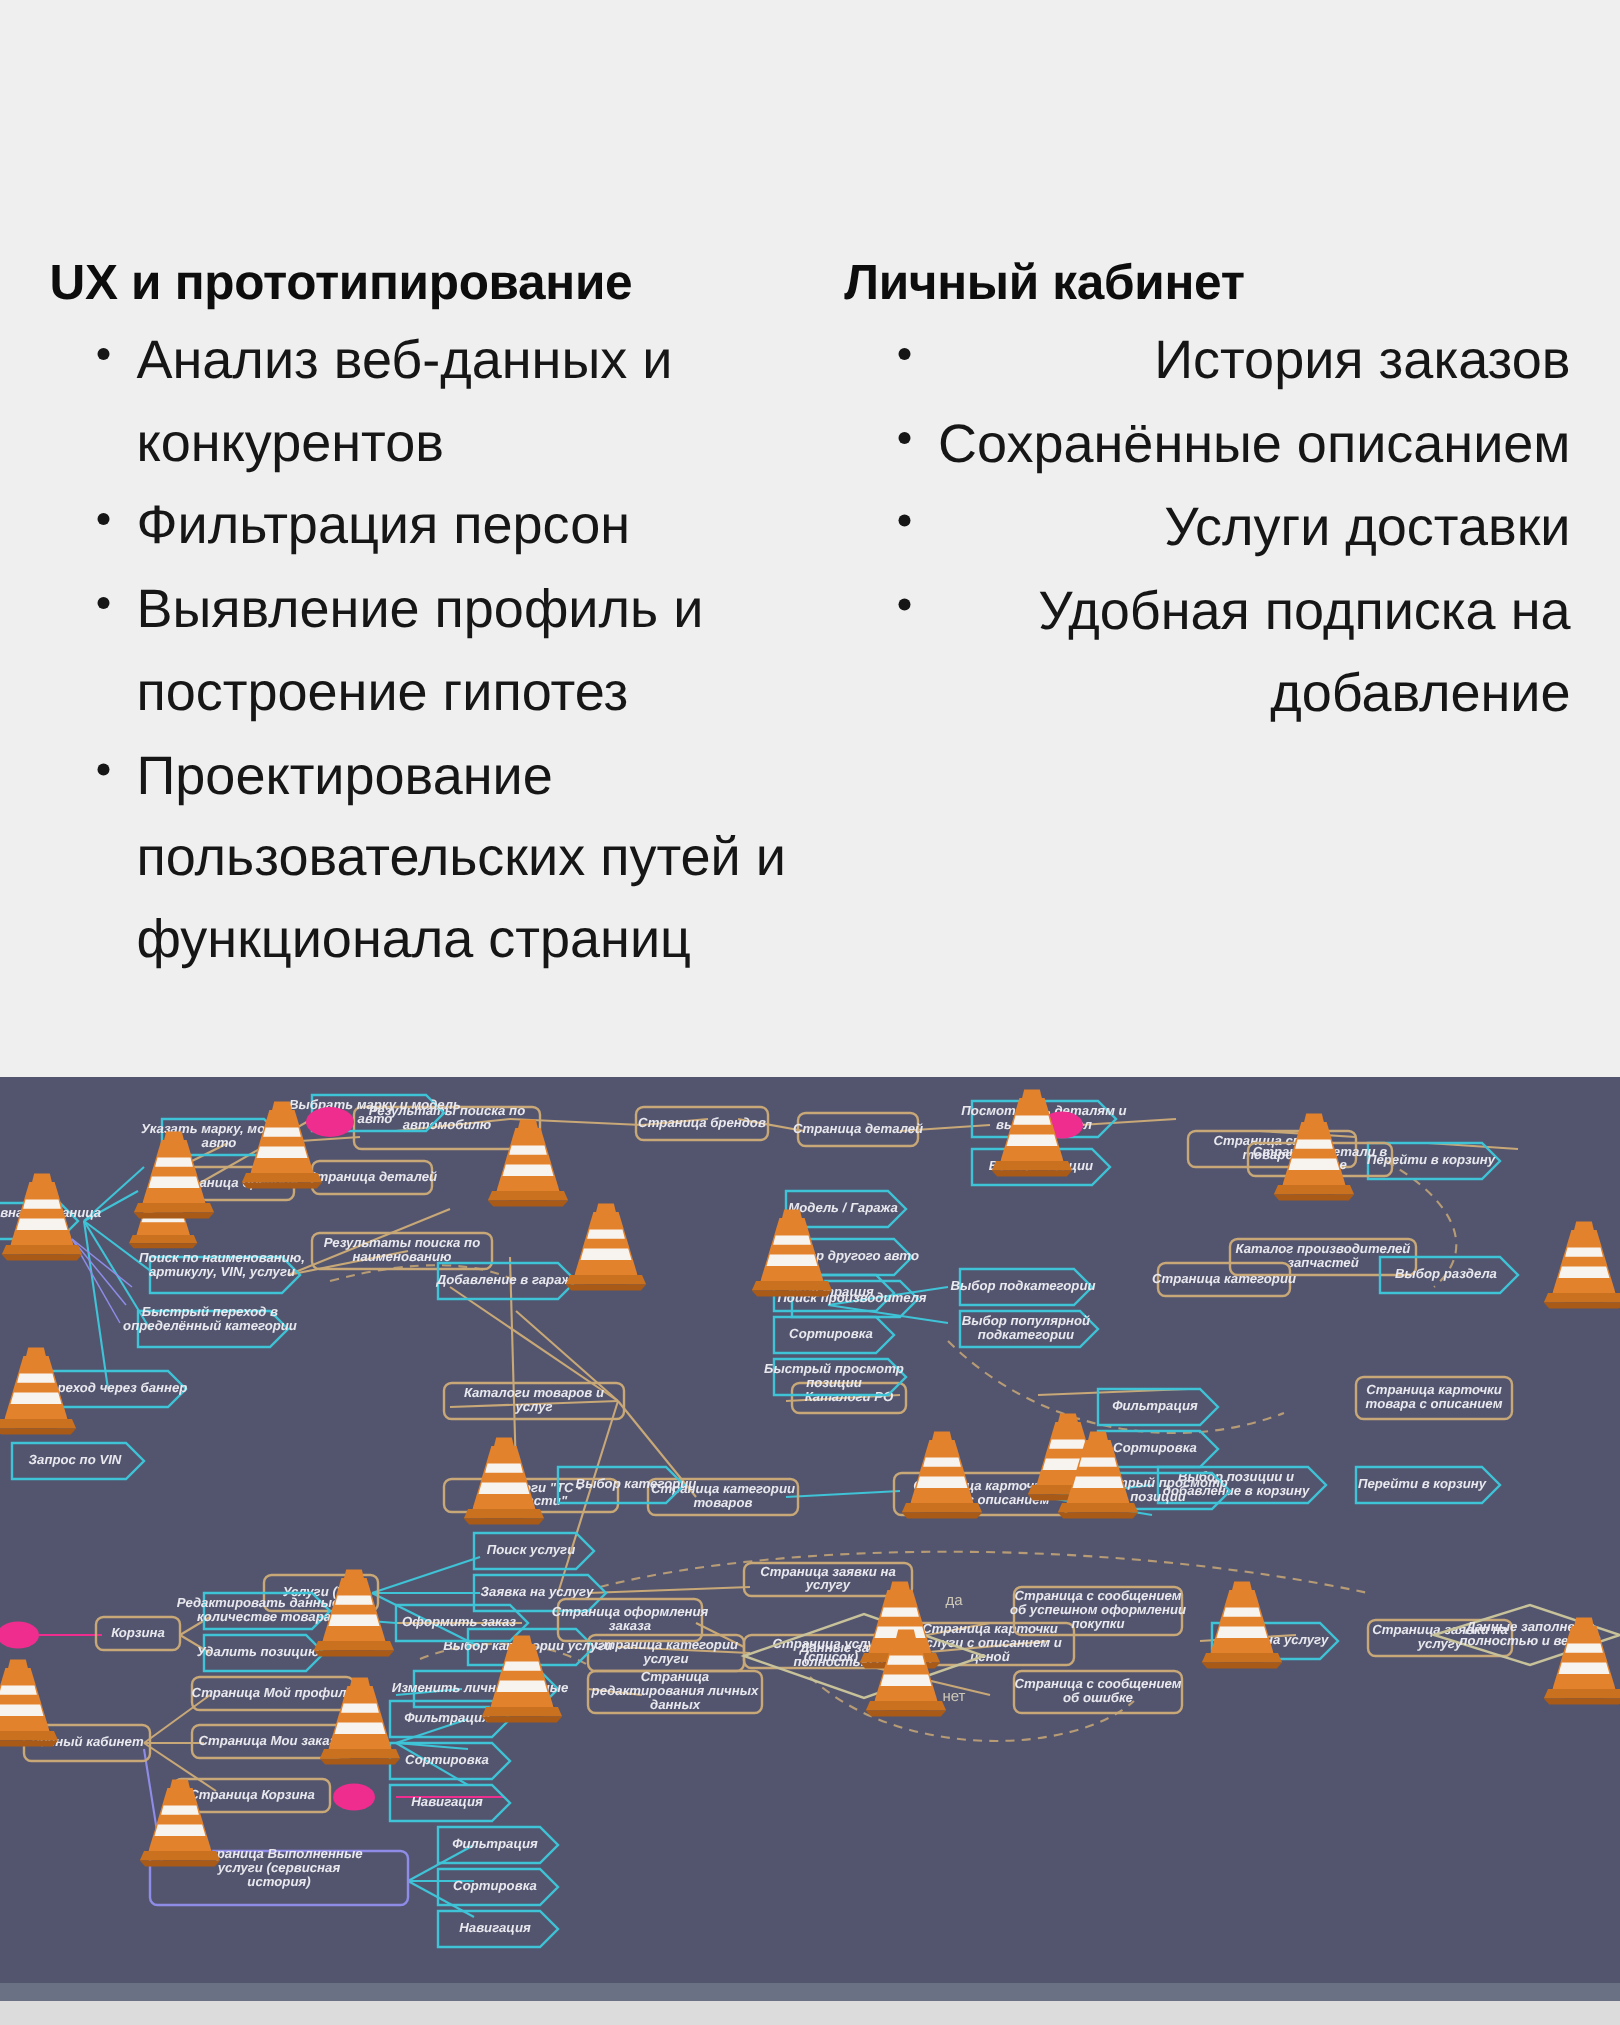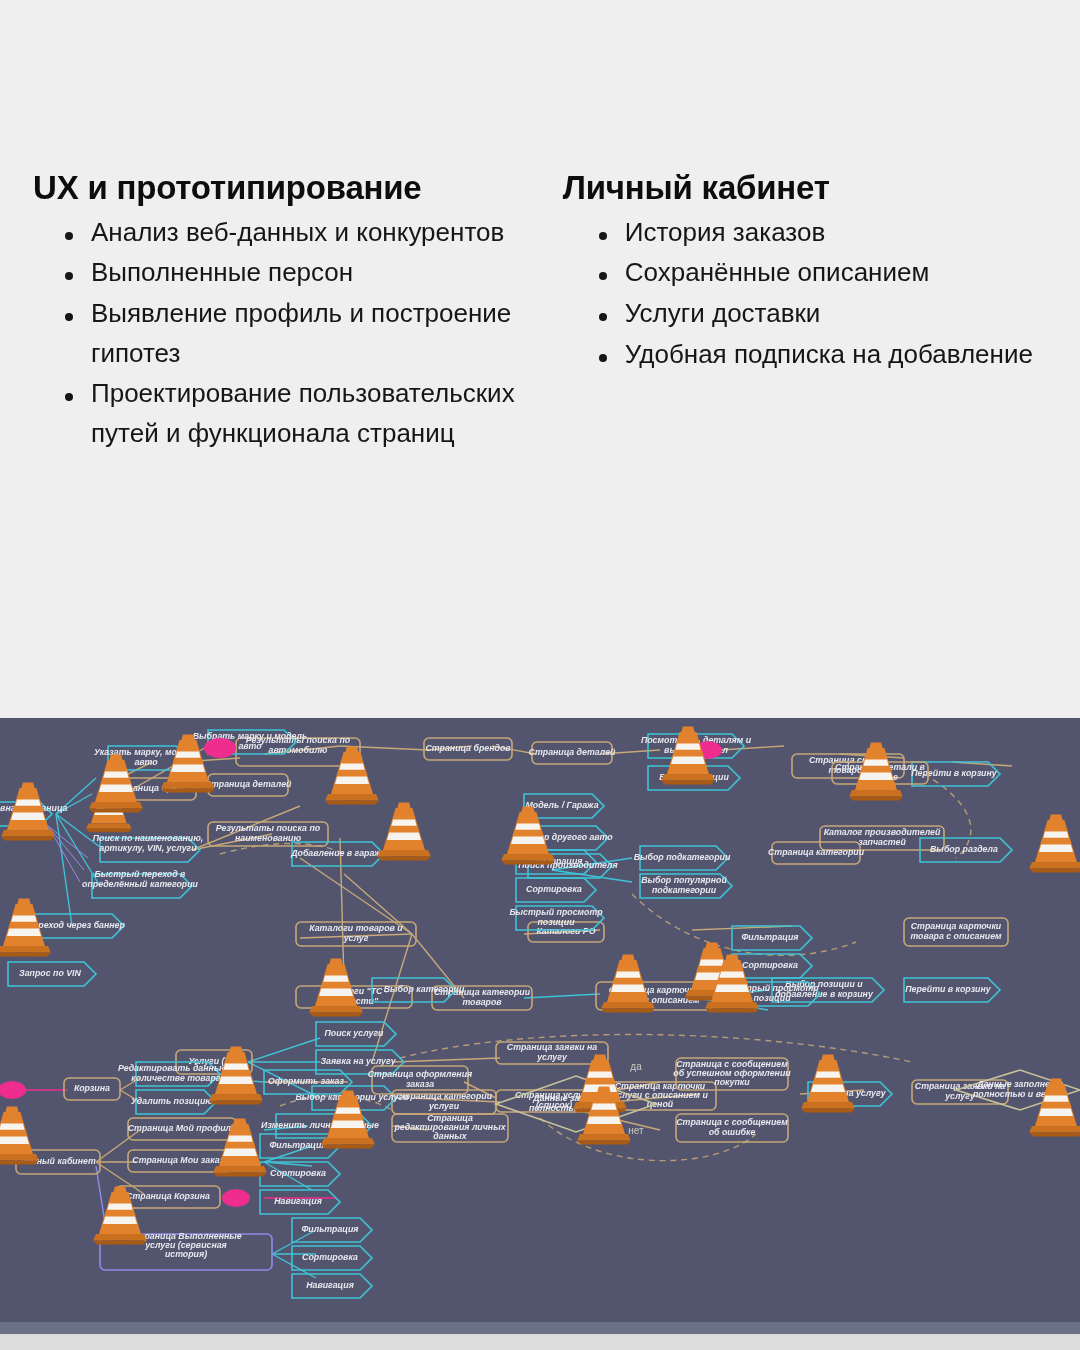--- a/index.html
+++ b/index.html
@@ -40,35 +40,35 @@
     margin: 0 0 6px 0;
     line-height: 1.12;
   }
   ul.col-list {
     margin: 0;
     padding-left: 58px;
     list-style: none;
   }
   ul.col-list li {
     position: relative;
-    font-size: 26px;
+    font-size: 36px;
     line-height: 1.52;
     color: #161616;
     margin-bottom: 1px;
   }
   ul.col-list li::before {
     content: "";
     position: absolute;
     left: -26px;
     top: 19px;
     width: 8px; height: 8px;
     border-radius: 50%;
     background: #161616;
   }
-  .col.right ul.col-list { padding-left: 62px; }
+  .col.right ul.col-list { padding-left: 62px; text-align: right; }
 
   
   .canvas {
     position: absolute;
     left: 0; top: 718px;
     width: 1080px;
     height: 604px;
     background: #53556f;
     overflow: hidden;
   }
@@ -107,21 +107,21 @@
 </head>
 <body>
 
 <div class="text-panel">
   <div class="cols">
 
     <div class="col">
       <h2 class="col-title">UX и прототипирование</h2>
       <ul class="col-list">
         <li>Анализ веб-данных и конкурентов</li>
-        <li>Выполненные персон</li>
+        <li>Фильтрация персон</li>
         <li>Выявление профиль и построение гипотез</li>
         <li>Проектирование пользовательских путей и функционала страниц</li>
       </ul>
     </div>
 
     <div class="col right">
       <h2 class="col-title">Личный кабинет</h2>
       <ul class="col-list">
         <li>История заказов</li>
         <li>Сохранённые описанием</li>

